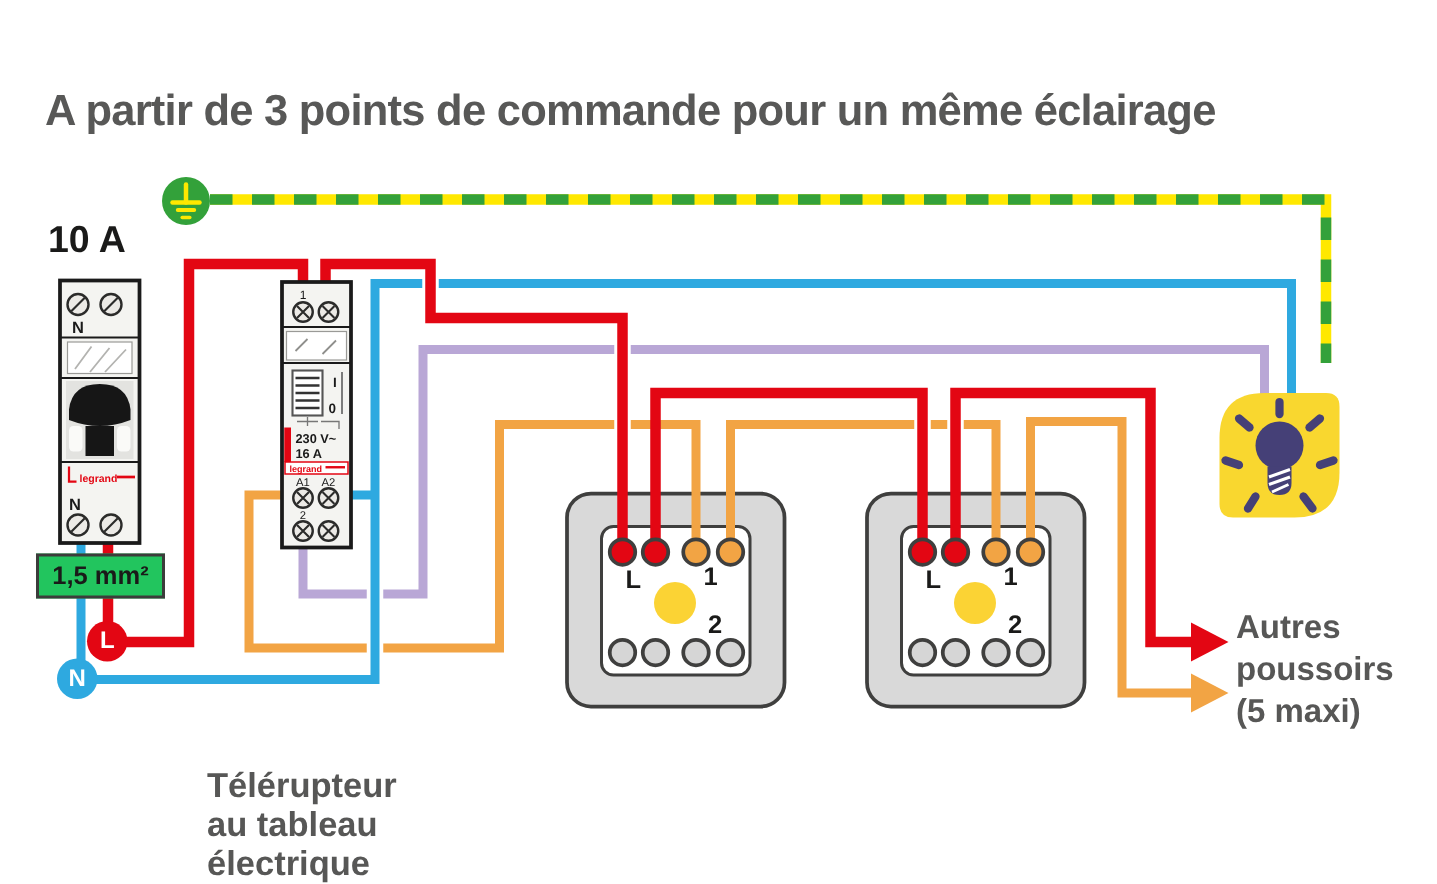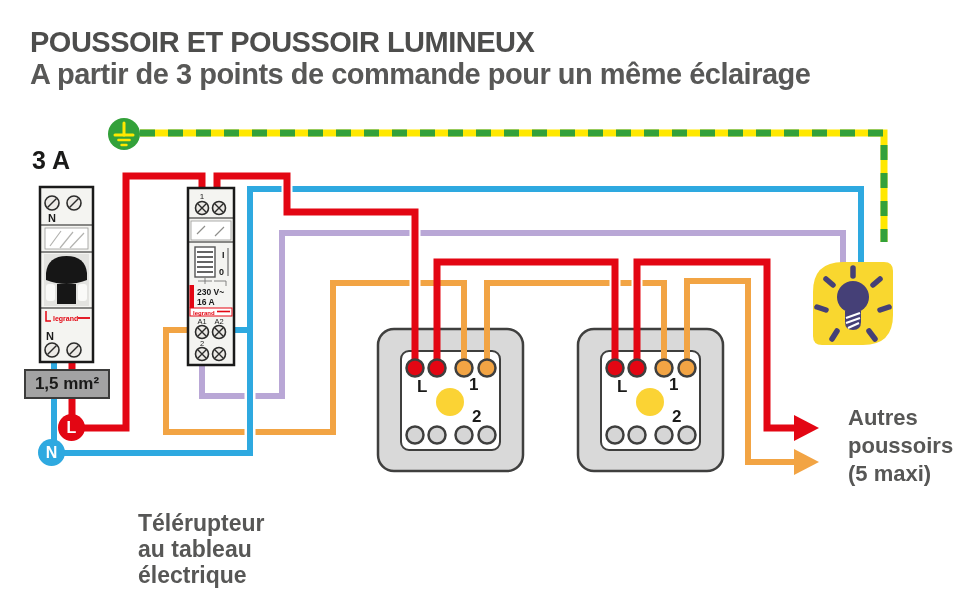--- a/index.html
+++ b/index.html
@@ -8,29 +8,29 @@
     --lamp-body-yellow:#f9d72f; --bulb-indigo:#454077; --text-gray:#575756;
   }
   html,body{margin:0;padding:0;background:#fff;}
   .canvas{position:relative;width:958px;height:589px;background:#fff;overflow:hidden;
           font-family:"Liberation Sans",sans-serif;}
   .layer{position:absolute;left:0;top:0;}
   .txt{position:absolute;color:var(--text-gray);font-weight:bold;white-space:pre-line;}
   .title{left:30px;top:26px;font-size:29px;color:#4d4d4c;letter-spacing:-0.5px;}
   .subtitle{left:30px;top:58px;font-size:29px;color:#585857;letter-spacing:-0.5px;text-align:right;}
   .rating{left:32px;top:146px;font-size:25px;color:#1a1a19;}
-  .wirebox{position:absolute;left:24px;top:369px;width:82px;height:26px;background:#a3a3a3;
+  .wirebox{position:absolute;left:24px;top:369px;width:82px;height:26px;background:#22c55e;
            border:2px solid #3c3c3b;display:flex;align-items:center;justify-content:center;
            font-size:17px;font-weight:bold;color:#1a1a19;}
   .badge{position:absolute;width:27px;height:27px;border-radius:50%;display:flex;
          align-items:center;justify-content:center;color:#fff;font-weight:bold;font-size:16px;}
   .badge-l{left:58px;top:414px;background:var(--phase-red);}
   .badge-n{left:38px;top:439px;background:var(--neutral-blue);}
   .telecap{left:138px;top:479px;font-size:23px;line-height:26px;margin-top:31px;}
-  .note{left:848px;top:404px;font-size:22px;line-height:28px;}
+  .note{left:824px;top:404px;font-size:22px;line-height:28px;}
   .swlbl{position:absolute;font-size:17px;font-weight:bold;color:#1a1a19;}
   
   .w-red{stroke:var(--phase-red);stroke-width:7;fill:none;}
   .w-blue{stroke:var(--neutral-blue);stroke-width:6;fill:none;}
   .w-orange{stroke:var(--return-orange);stroke-width:6;fill:none;}
   .w-purple{stroke:var(--lamp-purple);stroke-width:6;fill:none;}
   .halo{stroke:#fff;stroke-width:11;fill:none;}
   .earth-base{stroke:var(--earth-yellow);stroke-width:7;fill:none;}
   .earth-dash{stroke:var(--earth-green);stroke-width:7;fill:none;stroke-dasharray:15 13;}
   .dev{fill:#f4f4f1;stroke:#1a1a1a;stroke-width:2.5;}
@@ -199,23 +199,22 @@
       <circle class="screw" cx="219" cy="332" r="6.5"></circle>
       <path class="slot" d="M 215 336 L 223 328 M 215 328 L 223 336"></path>
       <text class="svgtxt" x="202" y="346" font-size="7.5" text-anchor="middle">2</text>
       <circle class="screw" cx="202" cy="354" r="6.5"></circle>
       <path class="slot" d="M 198 358 L 206 350 M 198 350 L 206 358"></path>
       <circle class="screw" cx="219" cy="354" r="6.5"></circle>
       <path class="slot" d="M 215 358 L 223 350 M 215 350 L 223 358"></path>
     </g>
   </svg>
 
-  <div class="txt title">POUSSOIR ET POUSSOIR LUMINEUX</div>
   <div class="txt subtitle">A partir de 3 points de commande pour un même éclairage</div>
-  <div class="txt rating">3 A</div>
+  <div class="txt rating">10 A</div>
   <div class="wirebox">1,5 mm²</div>
   <div class="badge badge-l">L</div>
   <div class="badge badge-n">N</div>
   <div class="txt telecap">Télérupteur
 au tableau
 électrique</div>
   <div class="txt note">Autres
 poussoirs
 (5 maxi)</div>
 

